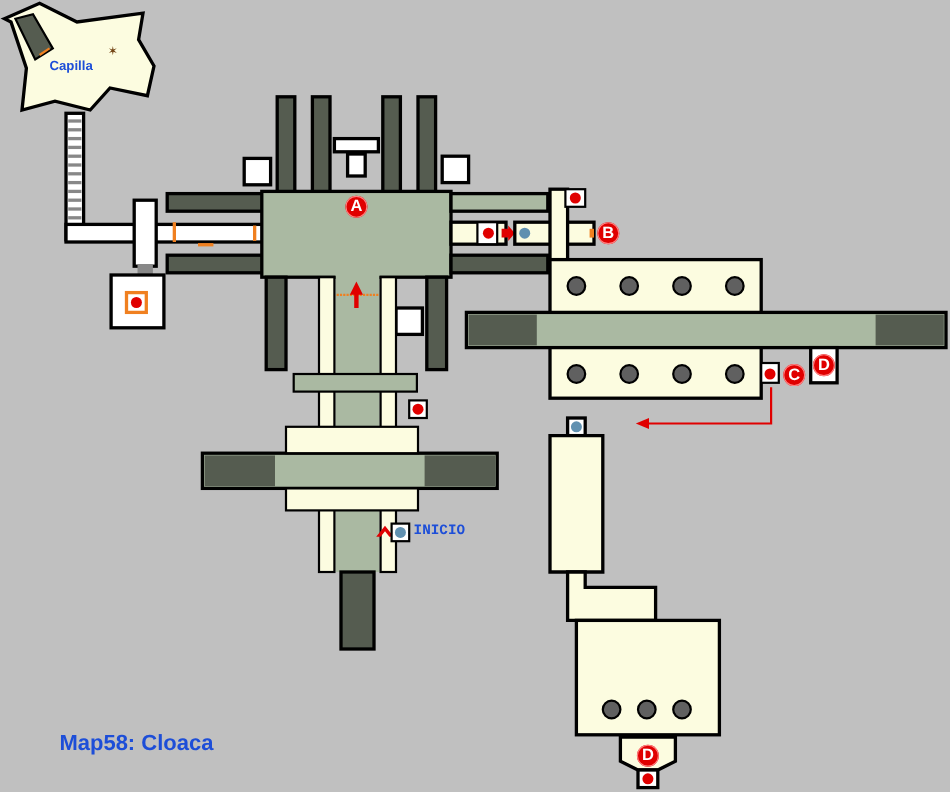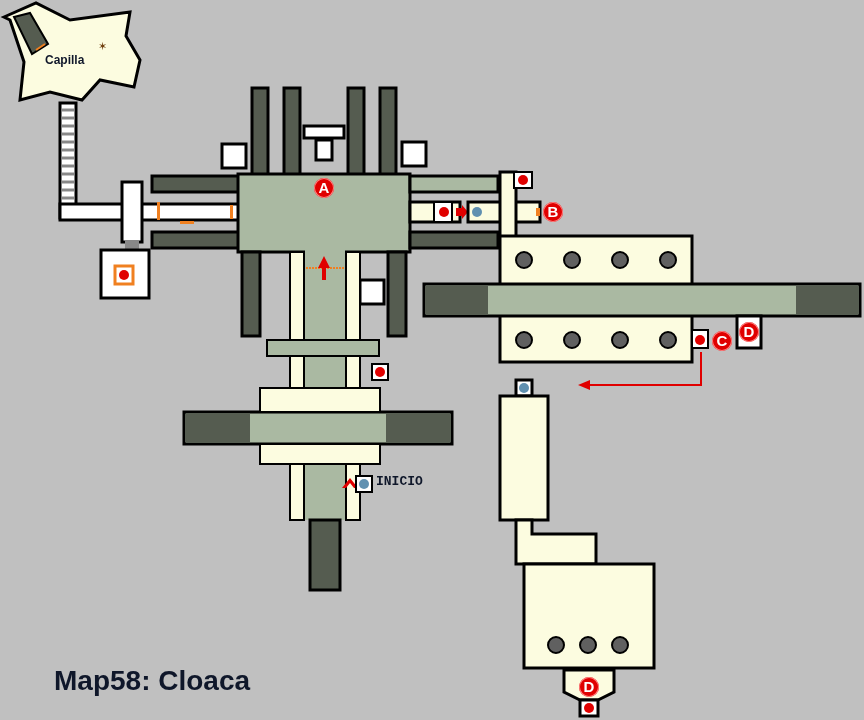--- a/index.html
+++ b/index.html
@@ -1,19 +1,19 @@
 <!DOCTYPE html>
 <html><head>
 <meta charset="utf-8">
 <style>
   html,body{margin:0;padding:0;}
   body{width:864px;height:720px;background:#c0c0c0;position:relative;overflow:hidden;font-family:"Liberation Sans",sans-serif;}
   svg{position:absolute;left:0;top:0;}
-  .lbl{position:absolute;font-family:"Liberation Sans",sans-serif;font-weight:bold;color:#0f172a;white-space:nowrap;}
-  .map-title{left:54px;top:665px;font-size:28px;}
+  .lbl{position:absolute;font-family:"Liberation Sans",sans-serif;font-weight:bold;color:#1d4ed8;white-space:nowrap;}
+  .map-title{left:54px;top:665px;font-size:20px;}
   .capilla{left:45px;top:53px;font-size:12px;}
   .inicio{left:376px;top:474px;font-size:13px;font-family:Liberation Mono, monospace;}
   .marker{position:absolute;width:20px;height:20px;border-radius:50%;background:#e00000;color:#fff;font-weight:bold;font-size:15px;line-height:20px;text-align:center;font-family:"Liberation Sans",sans-serif;box-shadow:0 0 0 1px #ff8080 inset;}
 </style>
 </head>
 <body>
 
 <svg width="864" height="720" viewBox="0 0 864 720" xmlns="http://www.w3.org/2000/svg">
 
   <g>

